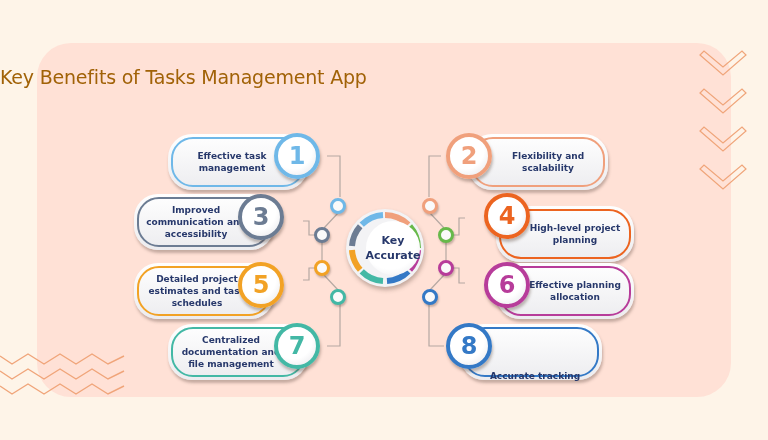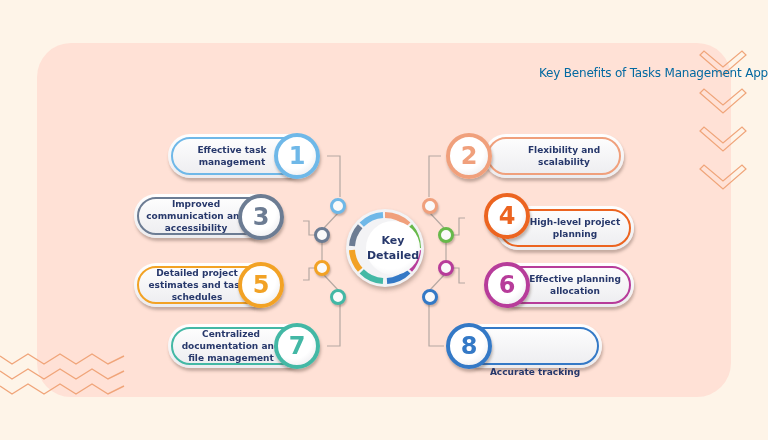--- a/index.html
+++ b/index.html
@@ -6,27 +6,27 @@
   body {
     width:768px; height:440px; overflow:hidden; position:relative;
     background:#fef4e8;
     font-family:"Liberation Sans", sans-serif;
   }
   .panel {
     position:absolute; left:37px; top:43px; width:694px; height:354px;
     background:#ffe1d6; border-radius:34px;
   }
   .title {
-    position:absolute; left:0; top:66px; width:768px; text-align:right;
-    font-family:"DejaVu Sans", sans-serif; font-size:12px; color:#0369a1;
+    position:absolute; left:0; top:66px; width:768px; text-align:left;
+    font-family:"DejaVu Sans", sans-serif; font-size:19px; color:#a16207;
     letter-spacing:-0.2px;
   }
   svg.deco { position:absolute; left:0; top:0; }
   .card {
-    position:absolute; height:44px; border-radius:24px;
+    position:absolute; height:56px; border-radius:24px;
     background:linear-gradient(#ffffff, #ececef);
     box-shadow:1px 3px 3px rgba(90,70,60,0.35);
     display:flex; align-items:center; box-sizing:border-box;
   }
   .card .inner {
     position:absolute; left:3px; top:3px; right:3px; bottom:3px;
     border-radius:22px; border:2px solid; box-sizing:border-box;
   }
   .card .label {
     position:absolute; top:0; bottom:0; display:flex; align-items:center; justify-content:center;
@@ -117,21 +117,21 @@
       <path d="M62.3 62.3 A33 33 0 0 1 41 72" stroke="#3479c6"></path>
       <path d="M37 72 A33 33 0 0 1 15.7 62.3" stroke="#43b8a5"></path>
       <path d="M14.2 60.8 A33 33 0 0 1 6 41" stroke="#f2a225"></path>
       <path d="M6 37 A33 33 0 0 1 14.2 17.2" stroke="#6c7c93"></path>
       <path d="M15.7 15.7 A33 33 0 0 1 37 6" stroke="#6fb8e8"></path>
     </g>
   </svg>
   <div class="core">
     <div>
       <div>Key</div>
-      <div>Detailed</div>
+      <div>Accurate</div>
     </div>
   </div>
 </div>
 
 <div class="card" style="left:168px;top:134px;width:140px;">
   <div class="inner" style="border-color:#6fb8e8"></div>
   <div class="label" style="left:14px;width:100px;">Effective task management</div>
 </div>
 <div class="num" style="left:274px;top:133px;border-color:#6fb8e8;color:#6fb8e8;">1</div>
 
@@ -146,21 +146,21 @@
   <div class="label" style="left:10px;width:106px;">Detailed project estimates and task schedules</div>
 </div>
 <div class="num" style="left:238px;top:262px;border-color:#f2a225;color:#f2a225;">5</div>
 
 <div class="card" style="left:168px;top:324px;width:140px;">
   <div class="inner" style="border-color:#43b8a5"></div>
   <div class="label" style="left:8px;width:110px;">Centralized documentation and file management</div>
 </div>
 <div class="num" style="left:274px;top:323px;border-color:#43b8a5;color:#43b8a5;">7</div>
 
-<div class="card" style="left:484px;top:134px;width:140px;">
+<div class="card" style="left:468px;top:134px;width:140px;">
   <div class="inner" style="border-color:#f0a07c"></div>
   <div class="label" style="left:30px;width:100px;">Flexibility and scalability</div>
 </div>
 <div class="num" style="left:446px;top:133px;border-color:#f0a07c;color:#f0a07c;">2</div>
 
 <div class="card" style="left:496px;top:194px;width:138px;margin-top:12px;">
   <div class="inner" style="border-color:#ec6420"></div>
   <div class="label" style="left:28px;width:102px;">High-level project planning</div>
 </div>
 <div class="num" style="left:484px;top:193px;border-color:#ec6420;color:#ec6420;">4</div>

